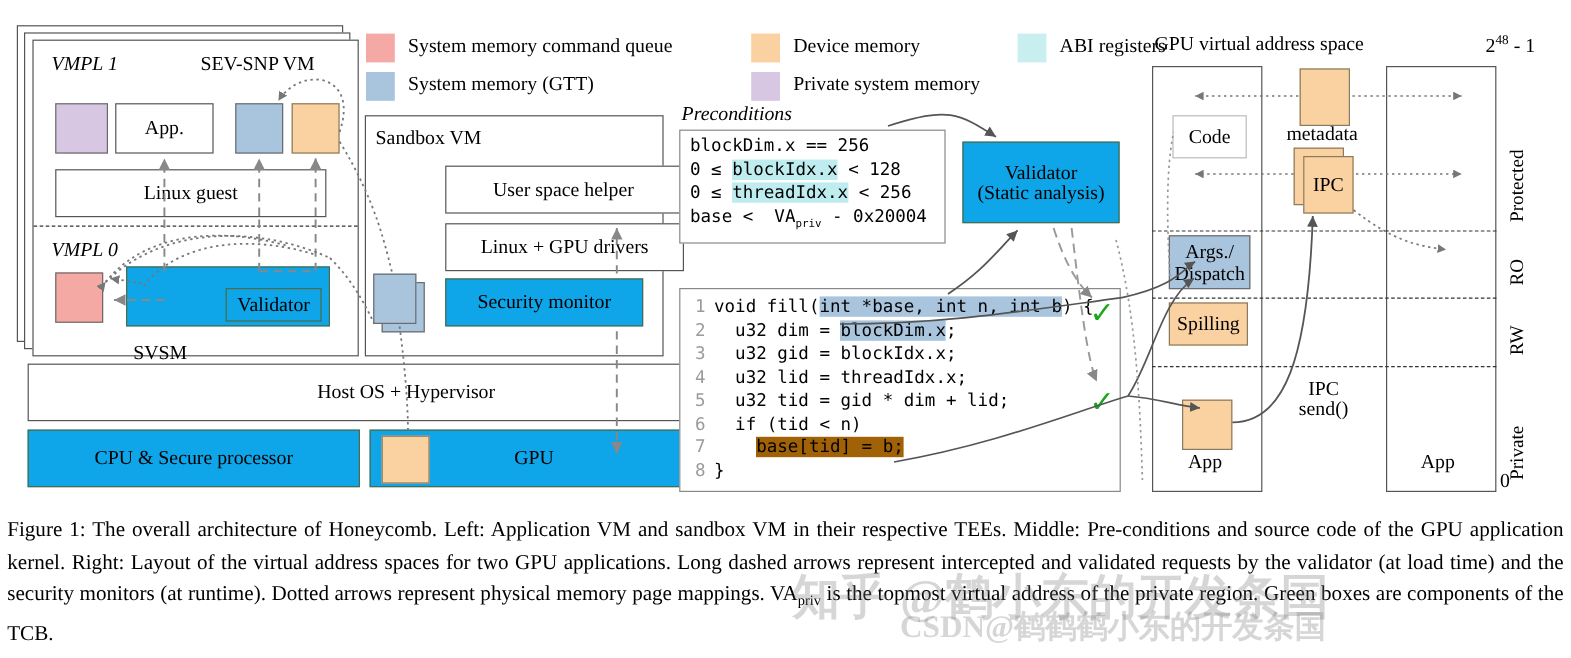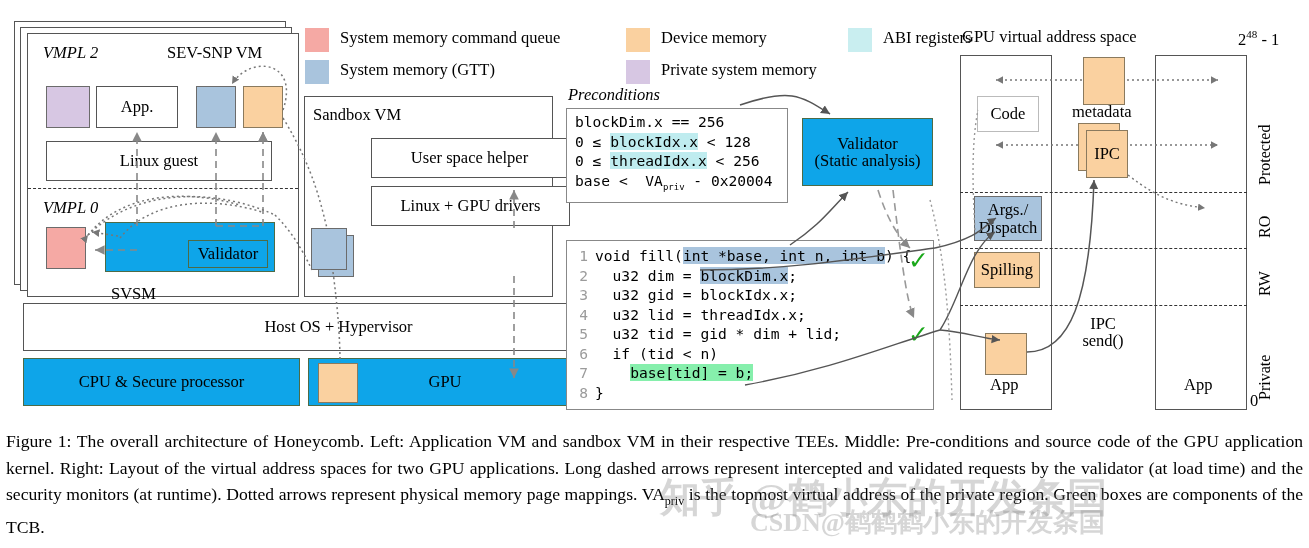--- a/index.html
+++ b/index.html
@@ -18,21 +18,21 @@
   .c-purple{background:#D7C7E3;border:1.4px solid #6b6b6b;}
   .c-green{background:#0ea5e9;border:1.4px solid #4d6b46;}
   .lg-tx{font-size:16.5px;white-space:nowrap;}
 
   svg.ov{position:absolute;left:0;top:0;width:1309px;height:548px;pointer-events:none;}
 
   .codebox{border:1.4px solid #888;background:#fff;}
   .mono{font-family:"DejaVu Sans Mono",monospace;font-size:14.6px;line-height:19.5px;white-space:pre;}
   .ln{color:#9b9b9b;display:inline-block;width:16px;text-align:right;margin-right:7px;}
   .hl-blue{background:#A9C4DD;}
-  .hl-orange{background:#86efac;}
+  .hl-orange{background:#a16207;}
   .hl-cyan{background:#BFECEF;}
 
   .vert{writing-mode:vertical-rl;transform:rotate(180deg);font-size:16px;}
   .caption{position:absolute;left:6px;top:428px;width:1297px;font-size:17.6px;line-height:26.5px;text-align:justify;}
   .wm{position:absolute;color:rgba(120,120,120,.30);font-weight:bold;pointer-events:none;white-space:nowrap;}
 </style>
 </head>
 <body>
 
 <div id="fig">
@@ -53,41 +53,42 @@
     <div class="abs ctr" id="lgsw4" style="left: 545px; top: 2px; width: 24px; height: 24px; background: rgb(201, 238, 240);"></div>
     <div class="abs lg-tx" style="left:580px;top:2px;">ABI registers</div>
   </div>
 
   <div class="abs box" style="left:14px;top:21px;width:272px;height:264px;"></div>
   <div class="abs box" style="left:20px;top:27px;width:272px;height:264px;"></div>
   <div class="abs box" style="left:27px;top:33px;width:272px;height:264px;"></div>
 
   <div class="abs" style="left:28px;top:188px;width:270px;height:0;border-top:1.7px dashed #333;"></div>
 
-  <div class="abs lbl ital" style="left:43px;top:44px;">VMPL 2</div>
+  <div class="abs lbl ital" style="left:43px;top:44px;">VMPL 1</div>
   <div class="abs lbl" style="left:167px;top:44px;">SEV-SNP VM</div>
   <div class="abs lbl ital" style="left:43px;top:199px;">VMPL 0</div>
 
   <div class="abs c-purple" style="left:46px;top:86px;width:44px;height:42px;"></div>
   <div class="abs box ctr lbl" style="left:96px;top:86px;width:82px;height:42px;">App.</div>
   <div class="abs c-blue" style="left:196px;top:86px;width:40px;height:42px;"></div>
   <div class="abs c-orange" style="left:243px;top:86px;width:40px;height:42px;"></div>
 
   <div class="abs box ctr lbl" style="left:46px;top:141px;width:226px;height:40px;">Linux guest</div>
 
   <div class="abs c-red" style="left:46px;top:227px;width:40px;height:42px;"></div>
   <div class="abs c-green" style="left:105px;top:222px;width:170px;height:50px;"></div>
   <div class="abs lbl" style="left:111px;top:249px;margin-top:36px;">SVSM</div>
   <div class="abs box ctr lbl c-green" style="left:188px;top:240px;width:80px;height:28px;">Validator</div>
 
   <div class="abs box" style="left:304px;top:96px;width:249px;height:201px;"></div>
   <div class="abs lbl" style="left:313px;top:106px;">Sandbox VM</div>
 
   <div class="abs box ctr lbl" style="left:371px;top:138px;width:197px;height:40px;">User space helper</div>
   <div class="abs box ctr lbl" style="left:371px;top:186px;width:199px;height:40px;">Linux + GPU drivers</div>
+  <div class="abs box ctr lbl c-green" style="left:371px;top:232px;width:165px;height:40px;">Security monitor</div>
 
   <div class="abs c-blue" style="left:318px;top:235px;width:36px;height:42px;"></div>
   <div class="abs c-blue" style="left:311px;top:228px;width:36px;height:42px;"></div>
 
   <div class="abs box ctr lbl" style="left:23px;top:303px;width:631px;height:48px;">Host OS + Hypervisor</div>
   <div class="abs box ctr lbl c-green" style="left:23px;top:358px;width:277px;height:48px;">CPU &amp; Secure processor</div>
   <div class="abs box ctr lbl c-green" style="left:308px;top:358px;width:274px;height:48px;">GPU</div>
   <div class="abs c-orange" style="left:318px;top:363px;width:40px;height:40px;"></div>
 
   <div class="abs lbl ital" style="left:568px;top:86px;">Preconditions</div>

